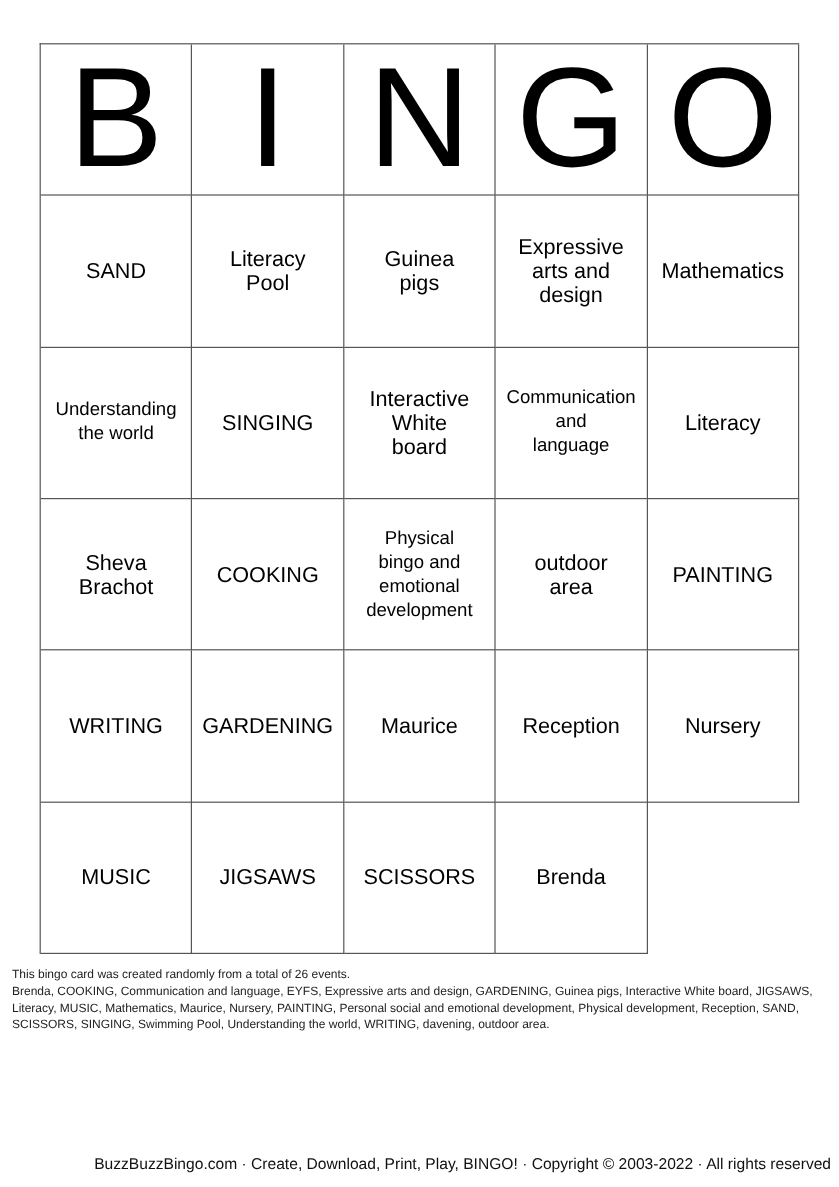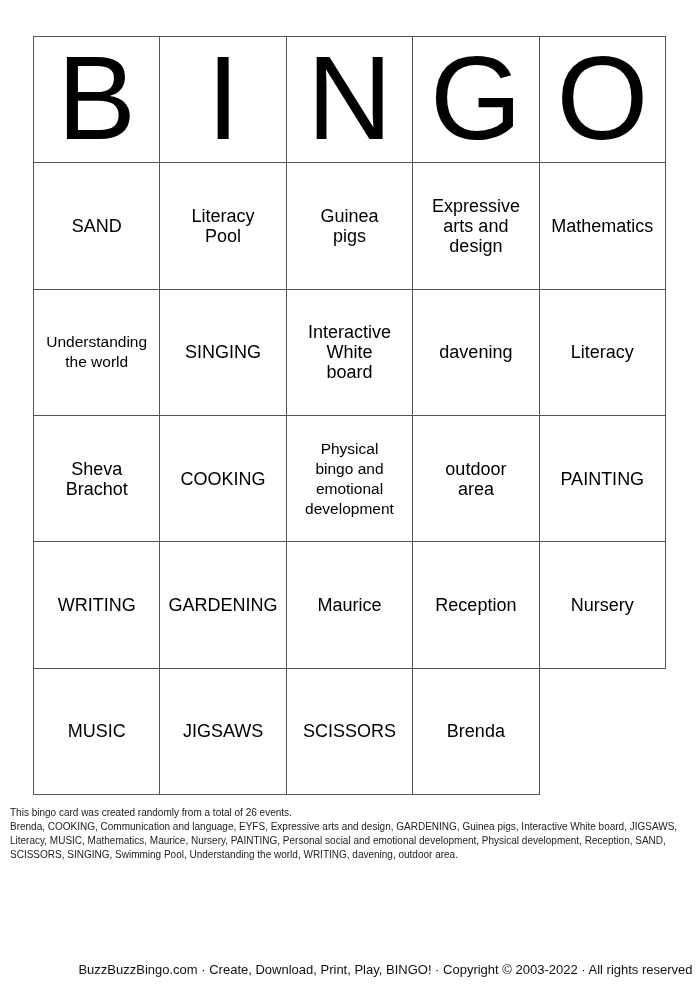--- a/index.html
+++ b/index.html
@@ -82,23 +82,25 @@
         <span>SINGING</span>
       </div>
     </div>
   <div class="cell">
       <div>
         <span>Interactive</span>
         <span>White</span>
         <span>board</span>
       </div>
     </div>
-  <div class="cell">
+  <div class="cell small">
       <div>
-        <span>davening</span>
+        <span>Communication</span>
+        <span>and</span>
+        <span>language</span>
       </div>
     </div>
 
   <div class="cell">
       <div>
         <span>Literacy</span>
       </div>
     </div>
   <div class="cell">
       <div>

